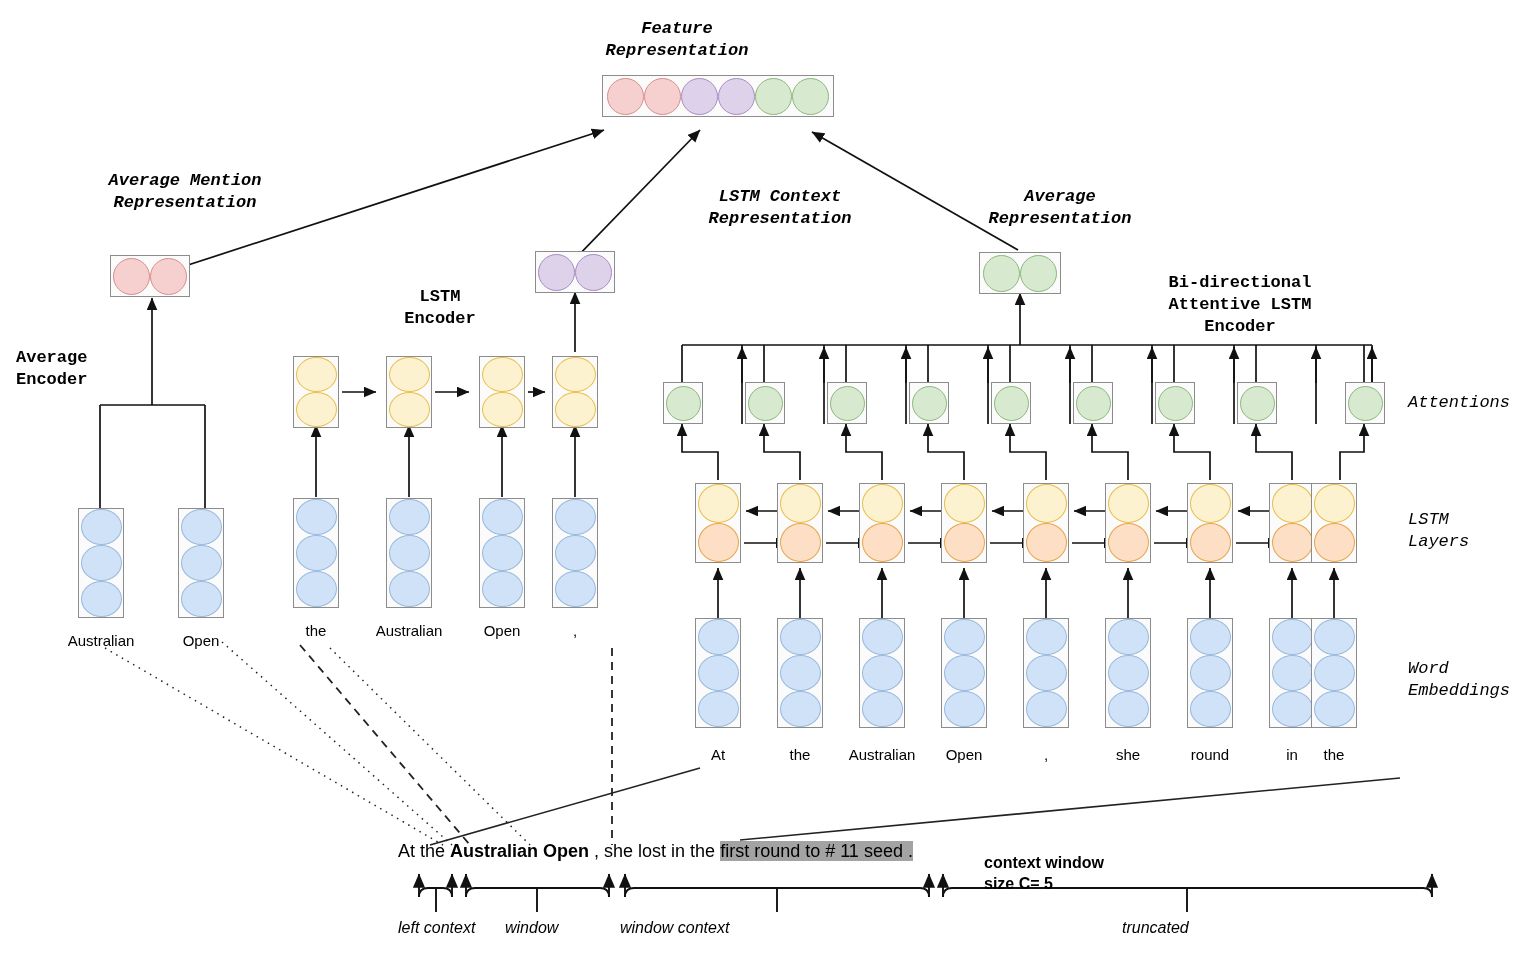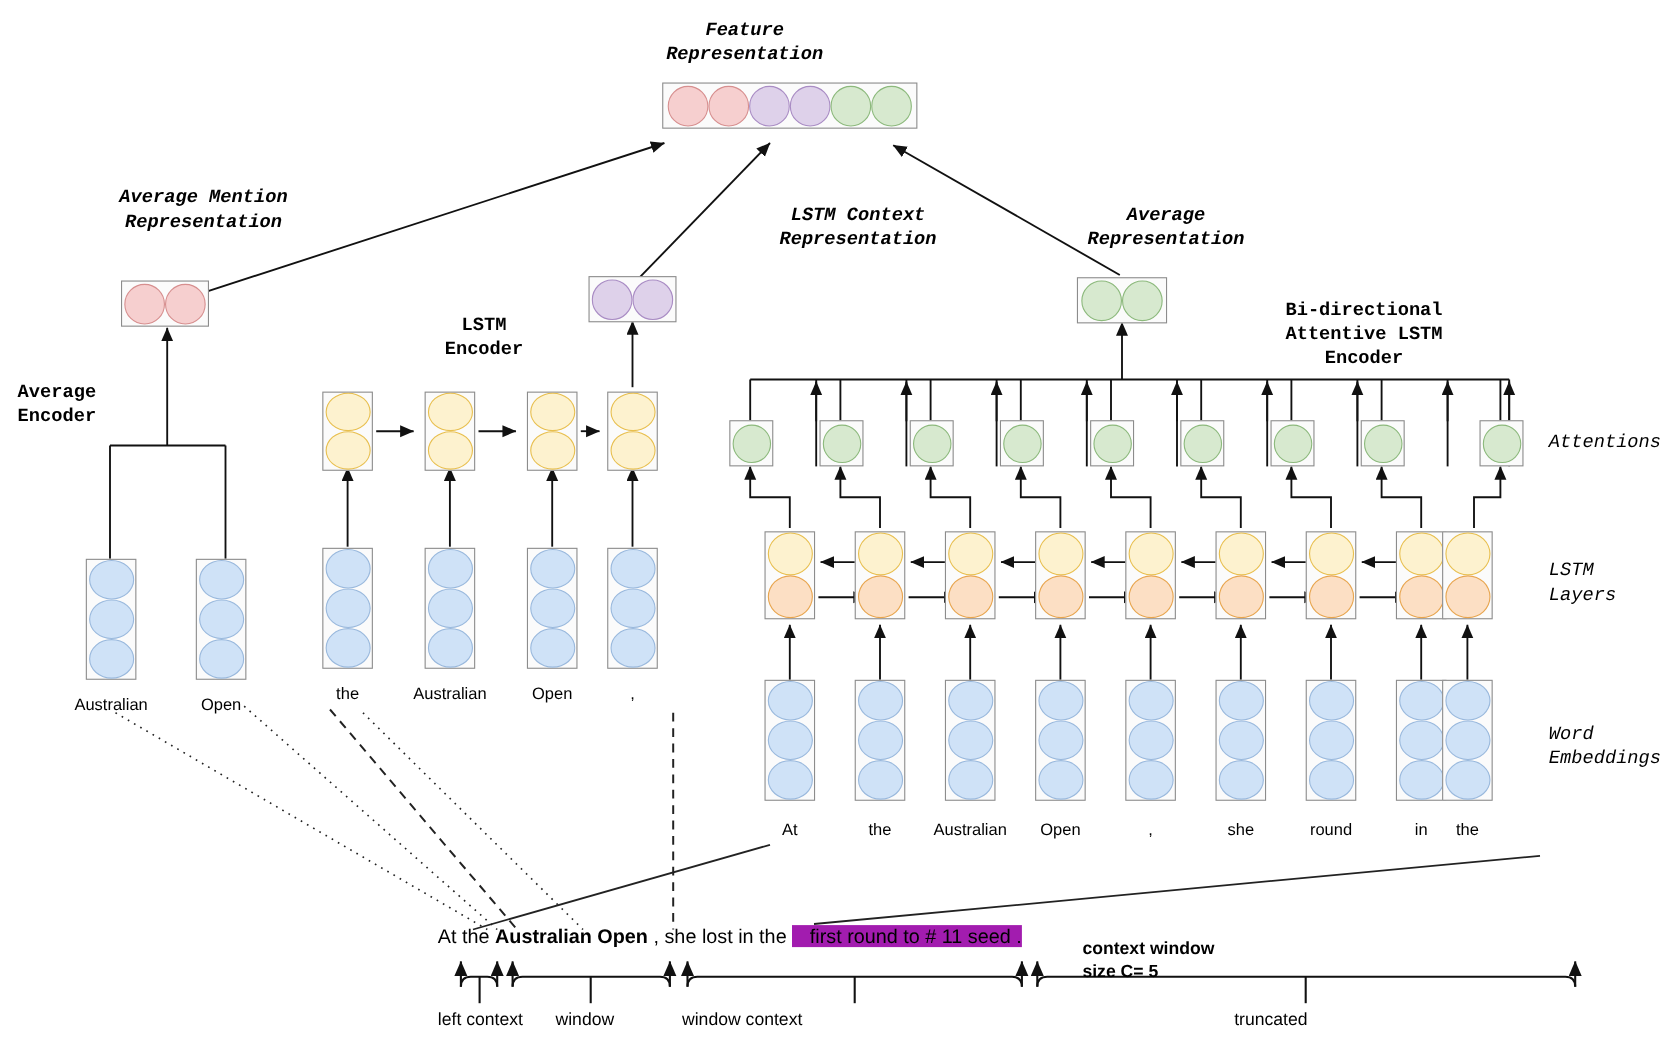--- a/index.html
+++ b/index.html
@@ -18,23 +18,23 @@
   .vec.col{flex-direction:column;}
   .dot{border-radius:50%;box-sizing:border-box;}
   .blue{background:#cfe2f7;border:1.2px solid #9ab9dd;}
   .yellow{background:#fdf2cf;border:1.2px solid #e8bf4e;}
   .peach{background:#fcdfc4;border:1.2px solid #e8a54e;}
   .green{background:#d7e9cf;border:1.2px solid #8cb97c;}
   .red{background:#f6cfcf;border:1.2px solid #d78f8f;}
   .purple{background:#ded1ea;border:1.2px solid #a98cc4;}
   #sentence{position:absolute;font-size:18px;white-space:nowrap;}
   #sentence b{font-weight:bold;}
-  #sentence .hl{background:#a21caf;padding-left:16px;}
+  #sentence .hl{background:#a3a3a3;}
   .cw{position:absolute;font-weight:bold;font-size:16px;line-height:21px;white-space:pre-line;}
-  .bracelbl{position:absolute;font-size:16px;white-space:nowrap;}
+  .bracelbl{position:absolute;font-style:italic;font-size:16px;white-space:nowrap;}
 </style>
 </head>
 <body>
 
 <div id="stage">
 
   <svg class="wires" viewBox="0 0 1520 957">
     <defs>
       <marker id="ah" markerWidth="9" markerHeight="9" refX="7.2" refY="3.2" orient="auto" markerUnits="strokeWidth">
         <path d="M0,0 L7.4,3.2 L0,6.4 z" fill="#111"></path>

